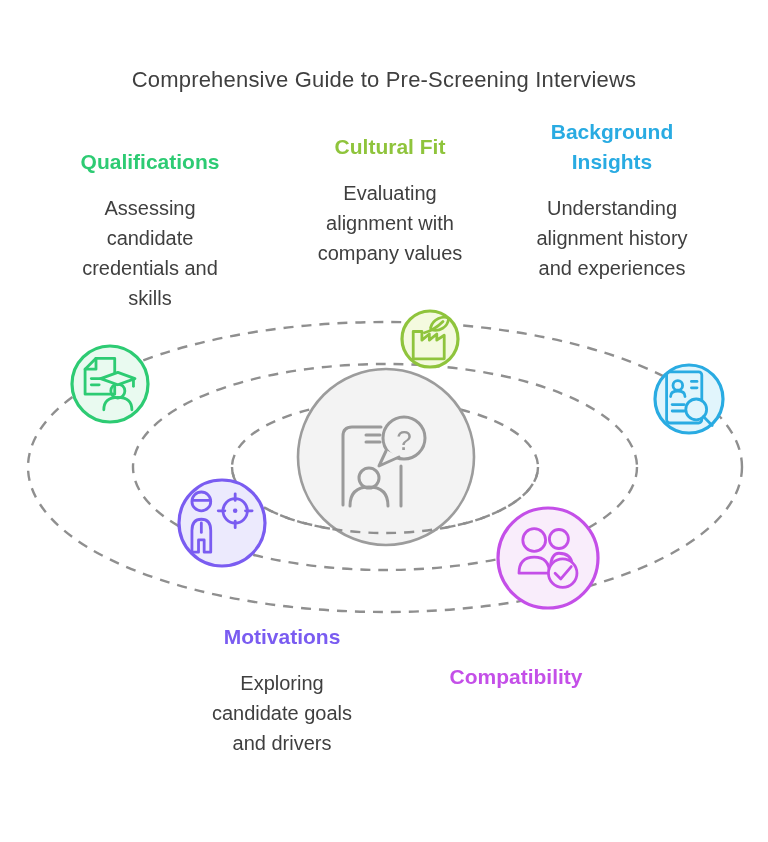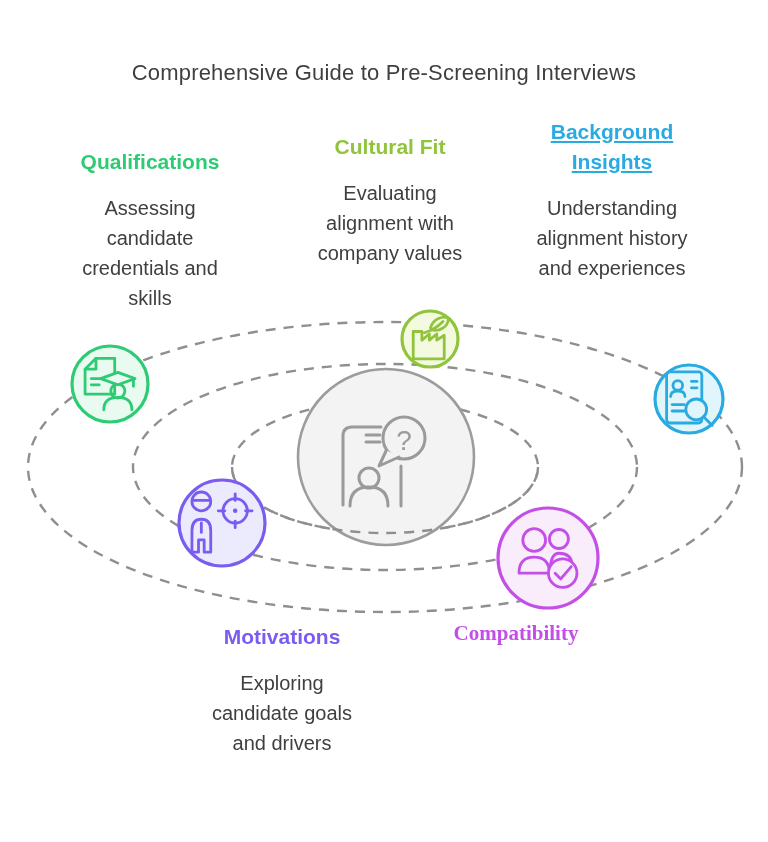--- a/index.html
+++ b/index.html
@@ -1,33 +1,33 @@
 <!DOCTYPE html>
 <html><head>
 <meta charset="utf-8">
 <style>
   html,body { margin:0; padding:0; background:#ffffff; }
   body { width:768px; height:842px; font-family:"Liberation Sans", sans-serif; }
   .canvas { position:relative; width:768px; height:842px; overflow:hidden; background:#ffffff; }
 
   .page-title {
-    position:absolute; left:0; right:0; top:59px; margin:1px;
+    position:absolute; left:0; right:0; top:59px; margin:8px;
     text-align:center; font-size:22px; font-weight:400;
     color:#3F3F3F; letter-spacing:0.2px;
   }
 
   .topic { position:absolute; text-align:center; }
   .topic h2 { margin:0; font-size:21px; font-weight:700; line-height:30px; }
   .topic p  { margin:16px 0 0 0; font-size:20px; line-height:30px; color:#3F3F3F; }
 
   #t-qualifications { left:75px;  top:147px; width:150px; }
   #t-cultural       { left:305px; top:132px; width:170px; }
   #t-background     { left:532px; top:117px; width:160px; }
   #t-motivations    { left:202px; top:622px; width:160px; }
-  #t-compatibility  { left:436px; top:618px; width:160px;font-family:Liberation Serif, serif; }
+  #t-compatibility  { left:436px; top:662px; width:160px; }
 
   .diagram { position:absolute; left:0; top:0; }
 
   .ring { fill:none; stroke:#8F8F8F; stroke-width:2.4; stroke-dasharray:10 8; }
   .center-circle { fill:#F3F3F3; stroke:#9C9C9C; stroke-width:2.6; }
   .node-ring { stroke-width:3.2; }
 
   .ic path, .ic circle, .ic rect, .ic polygon, .ic line {
     fill:none; stroke:currentColor; stroke-width:2.8;
     stroke-linecap:round; stroke-linejoin:round;
@@ -52,21 +52,21 @@
     <h2 style="color: rgb(143, 196, 60);">Cultural Fit</h2>
     <p>Evaluating alignment with company values</p>
   </section>
 
   <section class="topic" id="t-qualifications">
     <h2 style="color: rgb(45, 203, 115);">Qualifications</h2>
     <p>Assessing candidate credentials and skills</p>
   </section>
 
   <section class="topic" id="t-background">
-    <h2 style="color: rgb(41, 171, 226); text-decoration: underline;">Background Insights</h2>
+    <h2 style="color: rgb(41, 171, 226);">Background Insights</h2>
     <p>Understanding alignment history and experiences</p>
   </section>
 
   <section class="topic" id="t-motivations">
     <h2 style="color: rgb(122, 92, 241);">Motivations</h2>
     <p>Exploring candidate goals and drivers</p>
   </section>
 
   <section class="topic" id="t-compatibility">
     <h2 style="color: rgb(196, 79, 232);">Compatibility</h2>

